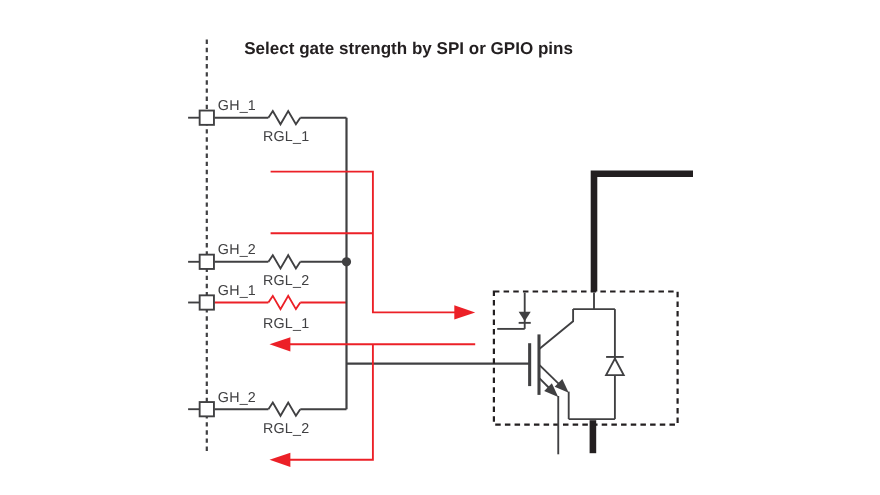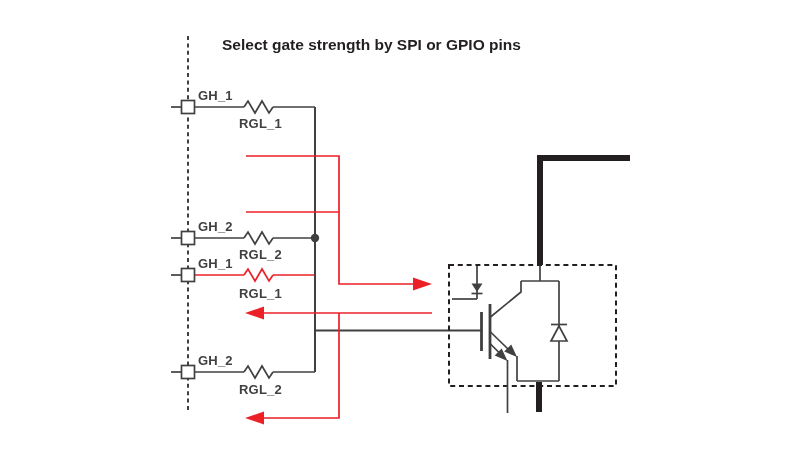--- a/index.html
+++ b/index.html
@@ -7,21 +7,21 @@
     position:relative;width:708px;height:450px;background:var(--bg,#ffffff);
     font-family:"Liberation Sans",sans-serif;overflow:hidden;
   }
   .canvas svg{position:absolute;left:0;top:0;}
   .title{
     position:absolute;left:222px;top:36px;font-size:15.5px;font-weight:bold;
     color:var(--title,#231f20);white-space:nowrap;
   }
   .lbl{
     position:absolute;font-size:13px;color:var(--text,#404042);
-    letter-spacing:0.2px;white-space:nowrap;font-weight:bold;
+    letter-spacing:0.2px;white-space:nowrap;
   }
   .ln{stroke:var(--line,#404042);stroke-width:1.7;fill:none;}
   .w2{stroke-width:2;}
   .red{stroke:var(--red,#ec2027);stroke-width:1.7;fill:none;}
   .redfill{fill:var(--red,#ec2027);stroke:none;}
   .darkfill{fill:var(--line,#404042);stroke:none;}
   .bus{stroke:var(--bus,#231f20);stroke-width:6;fill:none;}
   .chipdash{stroke-dasharray:4,3.4;}
   .moduledash{stroke:var(--bus,#231f20);stroke-width:2;fill:none;stroke-dasharray:5,3.8;}
   .pinbox{fill:#ffffff;stroke:var(--line,#404042);stroke-width:1.7;}

